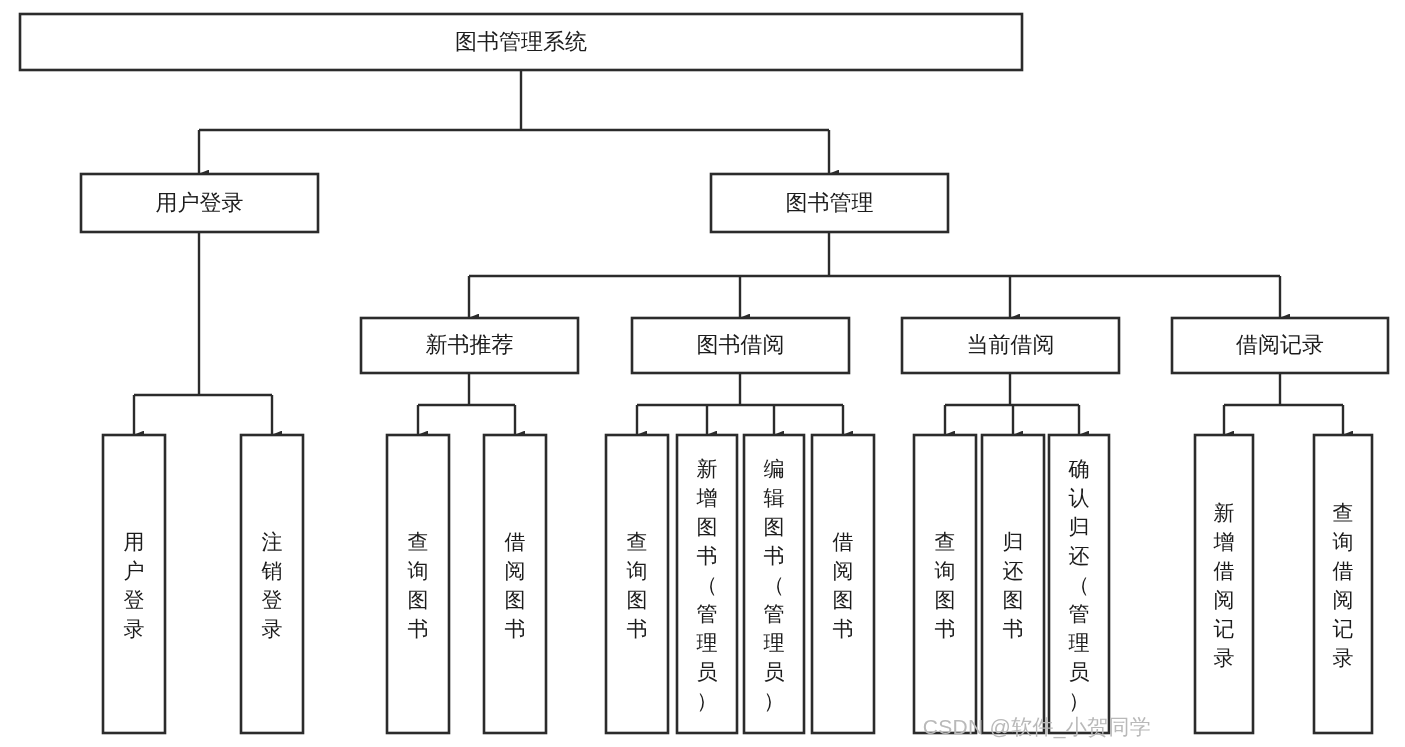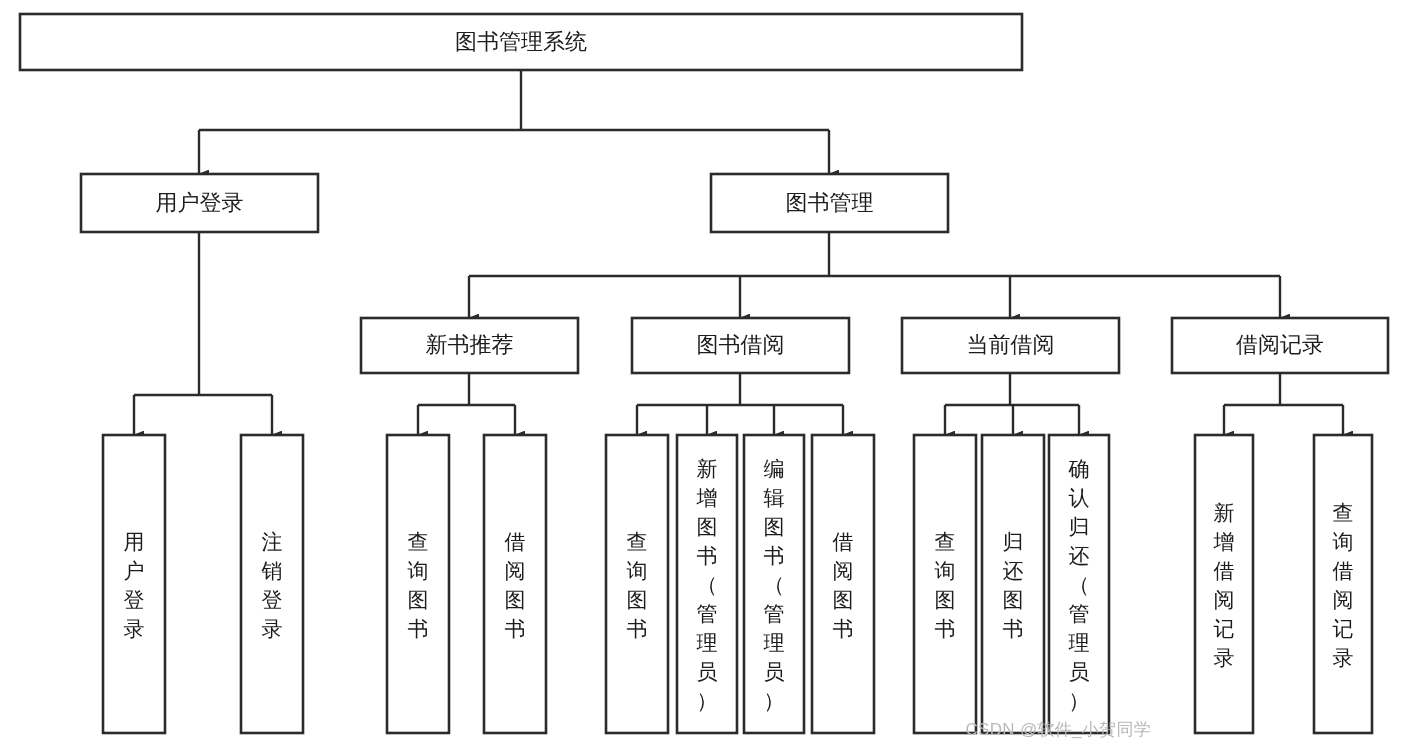--- a/index.html
+++ b/index.html
@@ -51,21 +51,21 @@
     font-size: 21px;
     fill: #1c1c1c;
     text-anchor: middle;
     white-space: pre;
   }
   .watermark {
     position: absolute;
     right: 14px;
     bottom: 6px;
     font-family: "Liberation Sans", "DejaVu Sans", sans-serif;
-    font-size: 17px;
+    font-size: 21px;
     color: #b9b9b9;
     letter-spacing: 0.3px;
     user-select: none;
     pointer-events: none;
   }
 </style>
 </head>
 <body>
 
 <div id="diagram-root">

